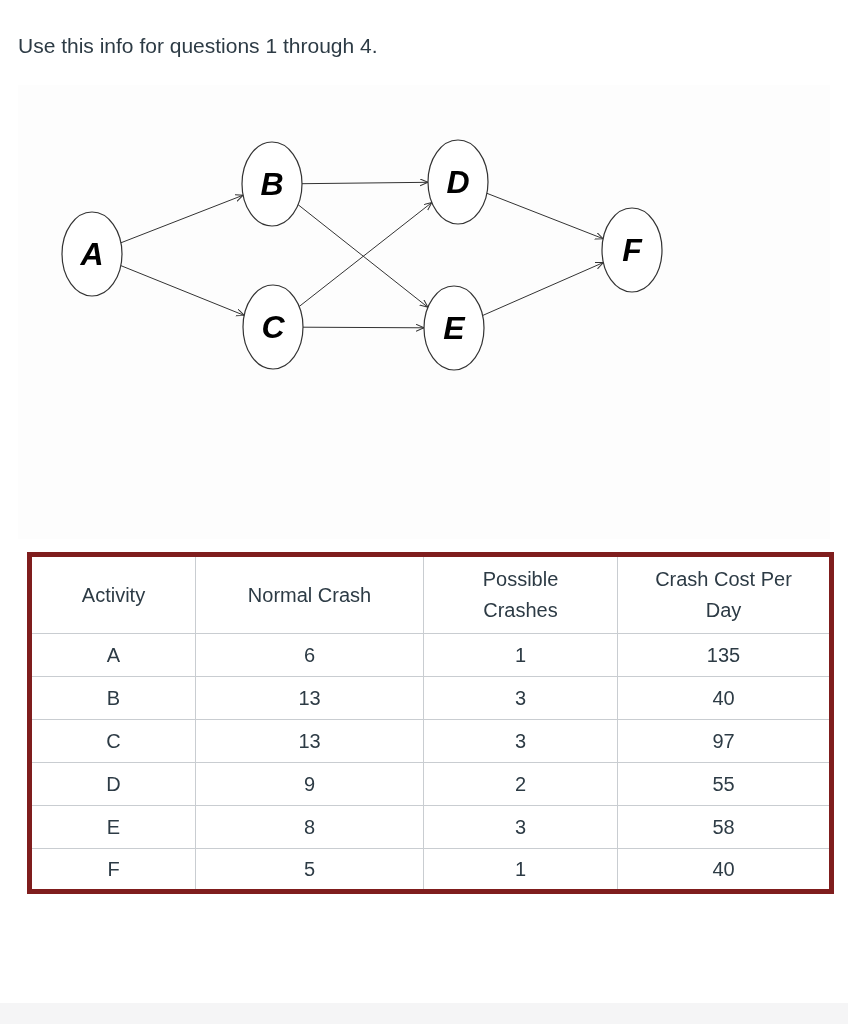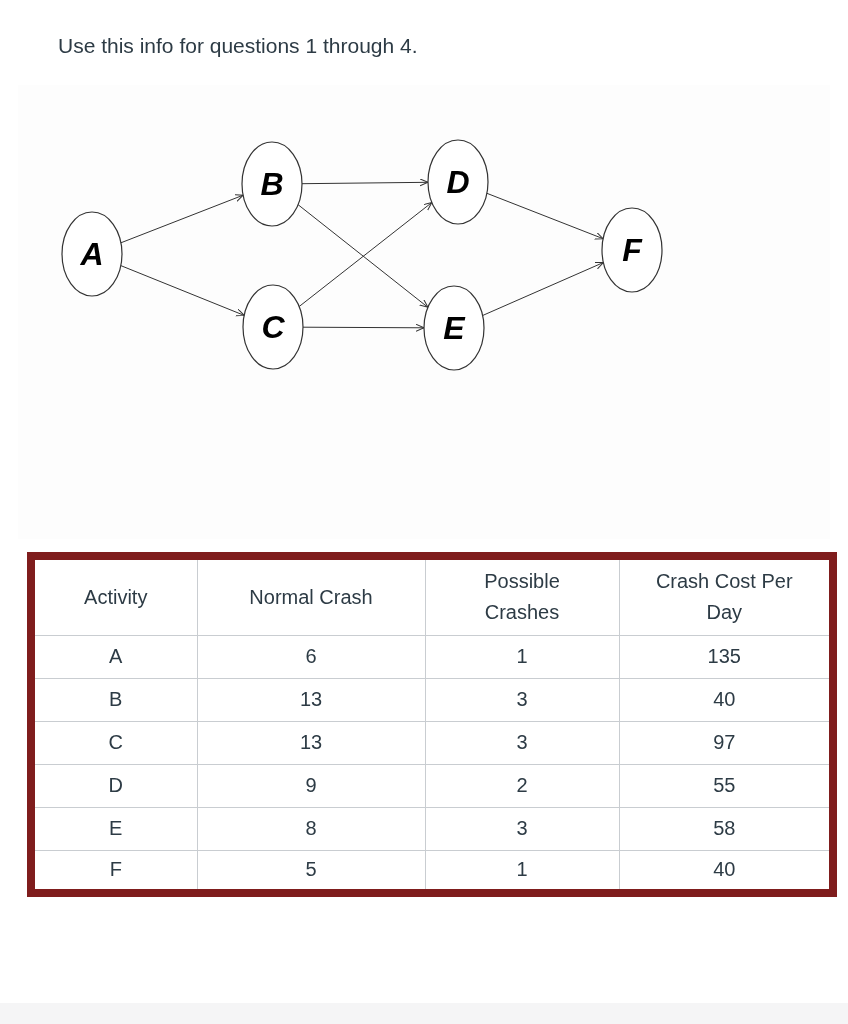--- a/index.html
+++ b/index.html
@@ -5,21 +5,20 @@
   * { margin: 0; padding: 0; box-sizing: border-box; }
   html, body { width: 848px; height: 1024px; overflow: hidden; }
   body {
     background: #ffffff;
     font-family: "Liberation Sans", "DejaVu Sans", sans-serif;
     color: #2d3b45;
     position: relative;
   }
   .questions {
     padding: 32px 6px 0 18px;
-    margin-left: 40px;
   }
   .questions p {
     font-size: 21px;
     line-height: 28px;
     margin: 0 0 25px 0;
     color: #2d3b45;
   }
   .figure-wrap {
     margin-left: 18px;
     width: 812px;
@@ -51,21 +50,21 @@
   }
   table.crash-table th {
     height: 79px;
     line-height: 31px;
     padding: 0 26px;
   }
   table.crash-table td {
     height: 43px;
     padding: 0;
   }
-  table.crash-table { border: 8px solid #7f1d1d; }
+  table.crash-table { border: 5px solid #7f1d1d; }
   .col-activity { width: 166px; }
   .col-normal   { width: 228px; }
   .col-crashes  { width: 194px; }
   .col-cost     { width: 214px; }
   .bottom-band {
     position: absolute;
     left: 0; right: 0; bottom: 0;
     height: 21px;
     background: #f5f5f6;
   }

